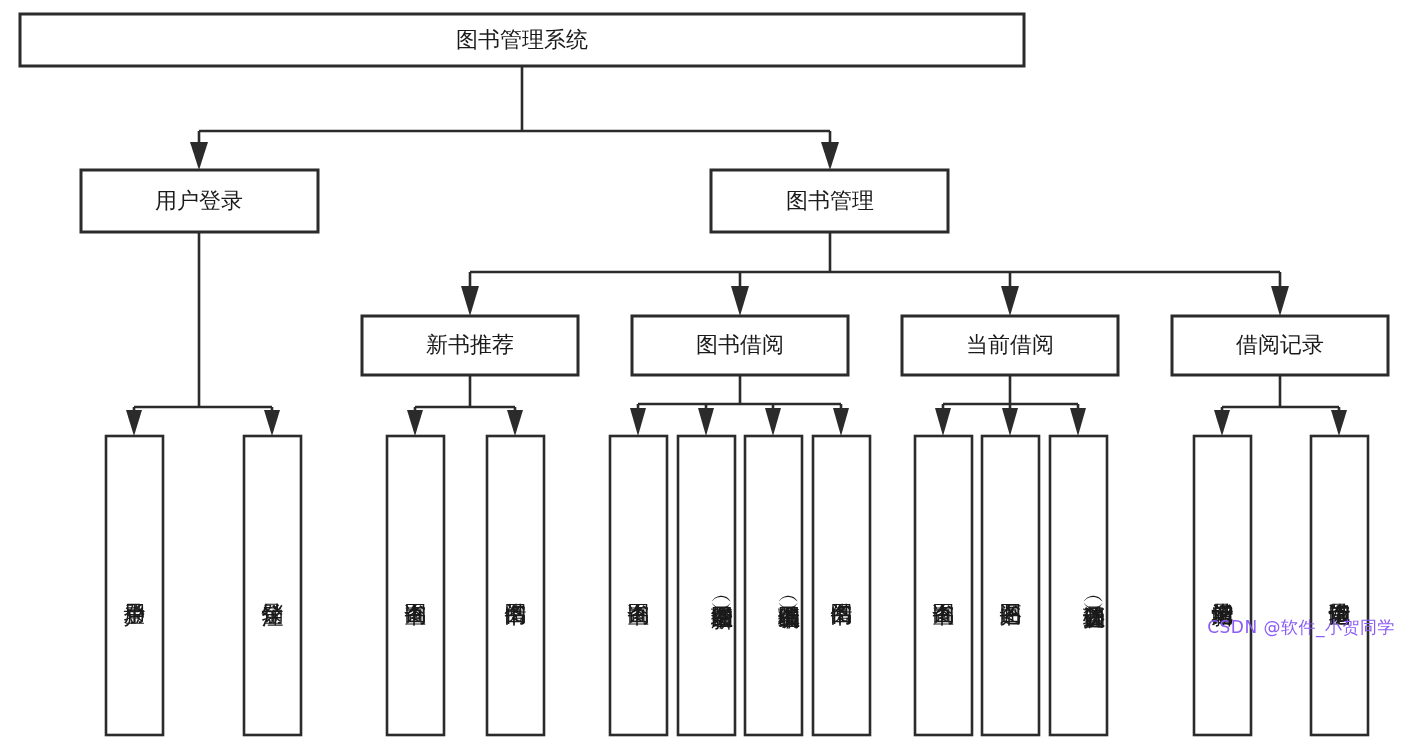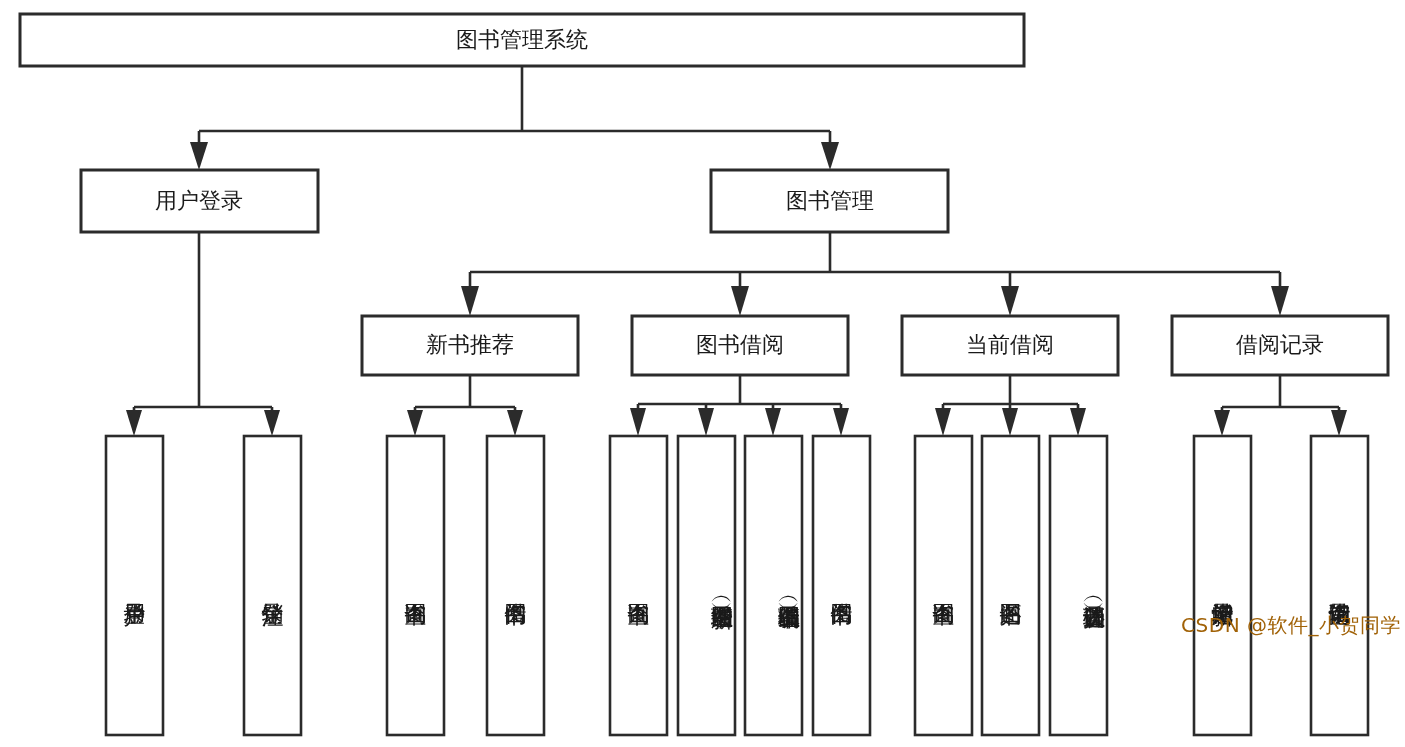--- a/index.html
+++ b/index.html
@@ -47,25 +47,25 @@
   }
   .node-label {
     font-family: "DejaVu Sans", "Liberation Sans", sans-serif;
     font-size: 22px;
     fill: #1a1a1a;
     text-anchor: middle;
     dominant-baseline: middle;
   }
   .watermark-text {
     position: absolute;
-    right: 4px;
+    right: 10px;
     bottom: 4px;
     font-family: "DejaVu Sans", "Liberation Sans", sans-serif;
-    font-size: 20px;
-    color: #a16207;
+    font-size: 17px;
+    color: #8b5cf6;
     letter-spacing: 0.5px;
     white-space: nowrap;
     user-select: none;
   }
   .vert-label-wrap {
     position: absolute;
     display: flex;
     flex-direction: column;
     align-items: center;
     justify-content: flex-start;

